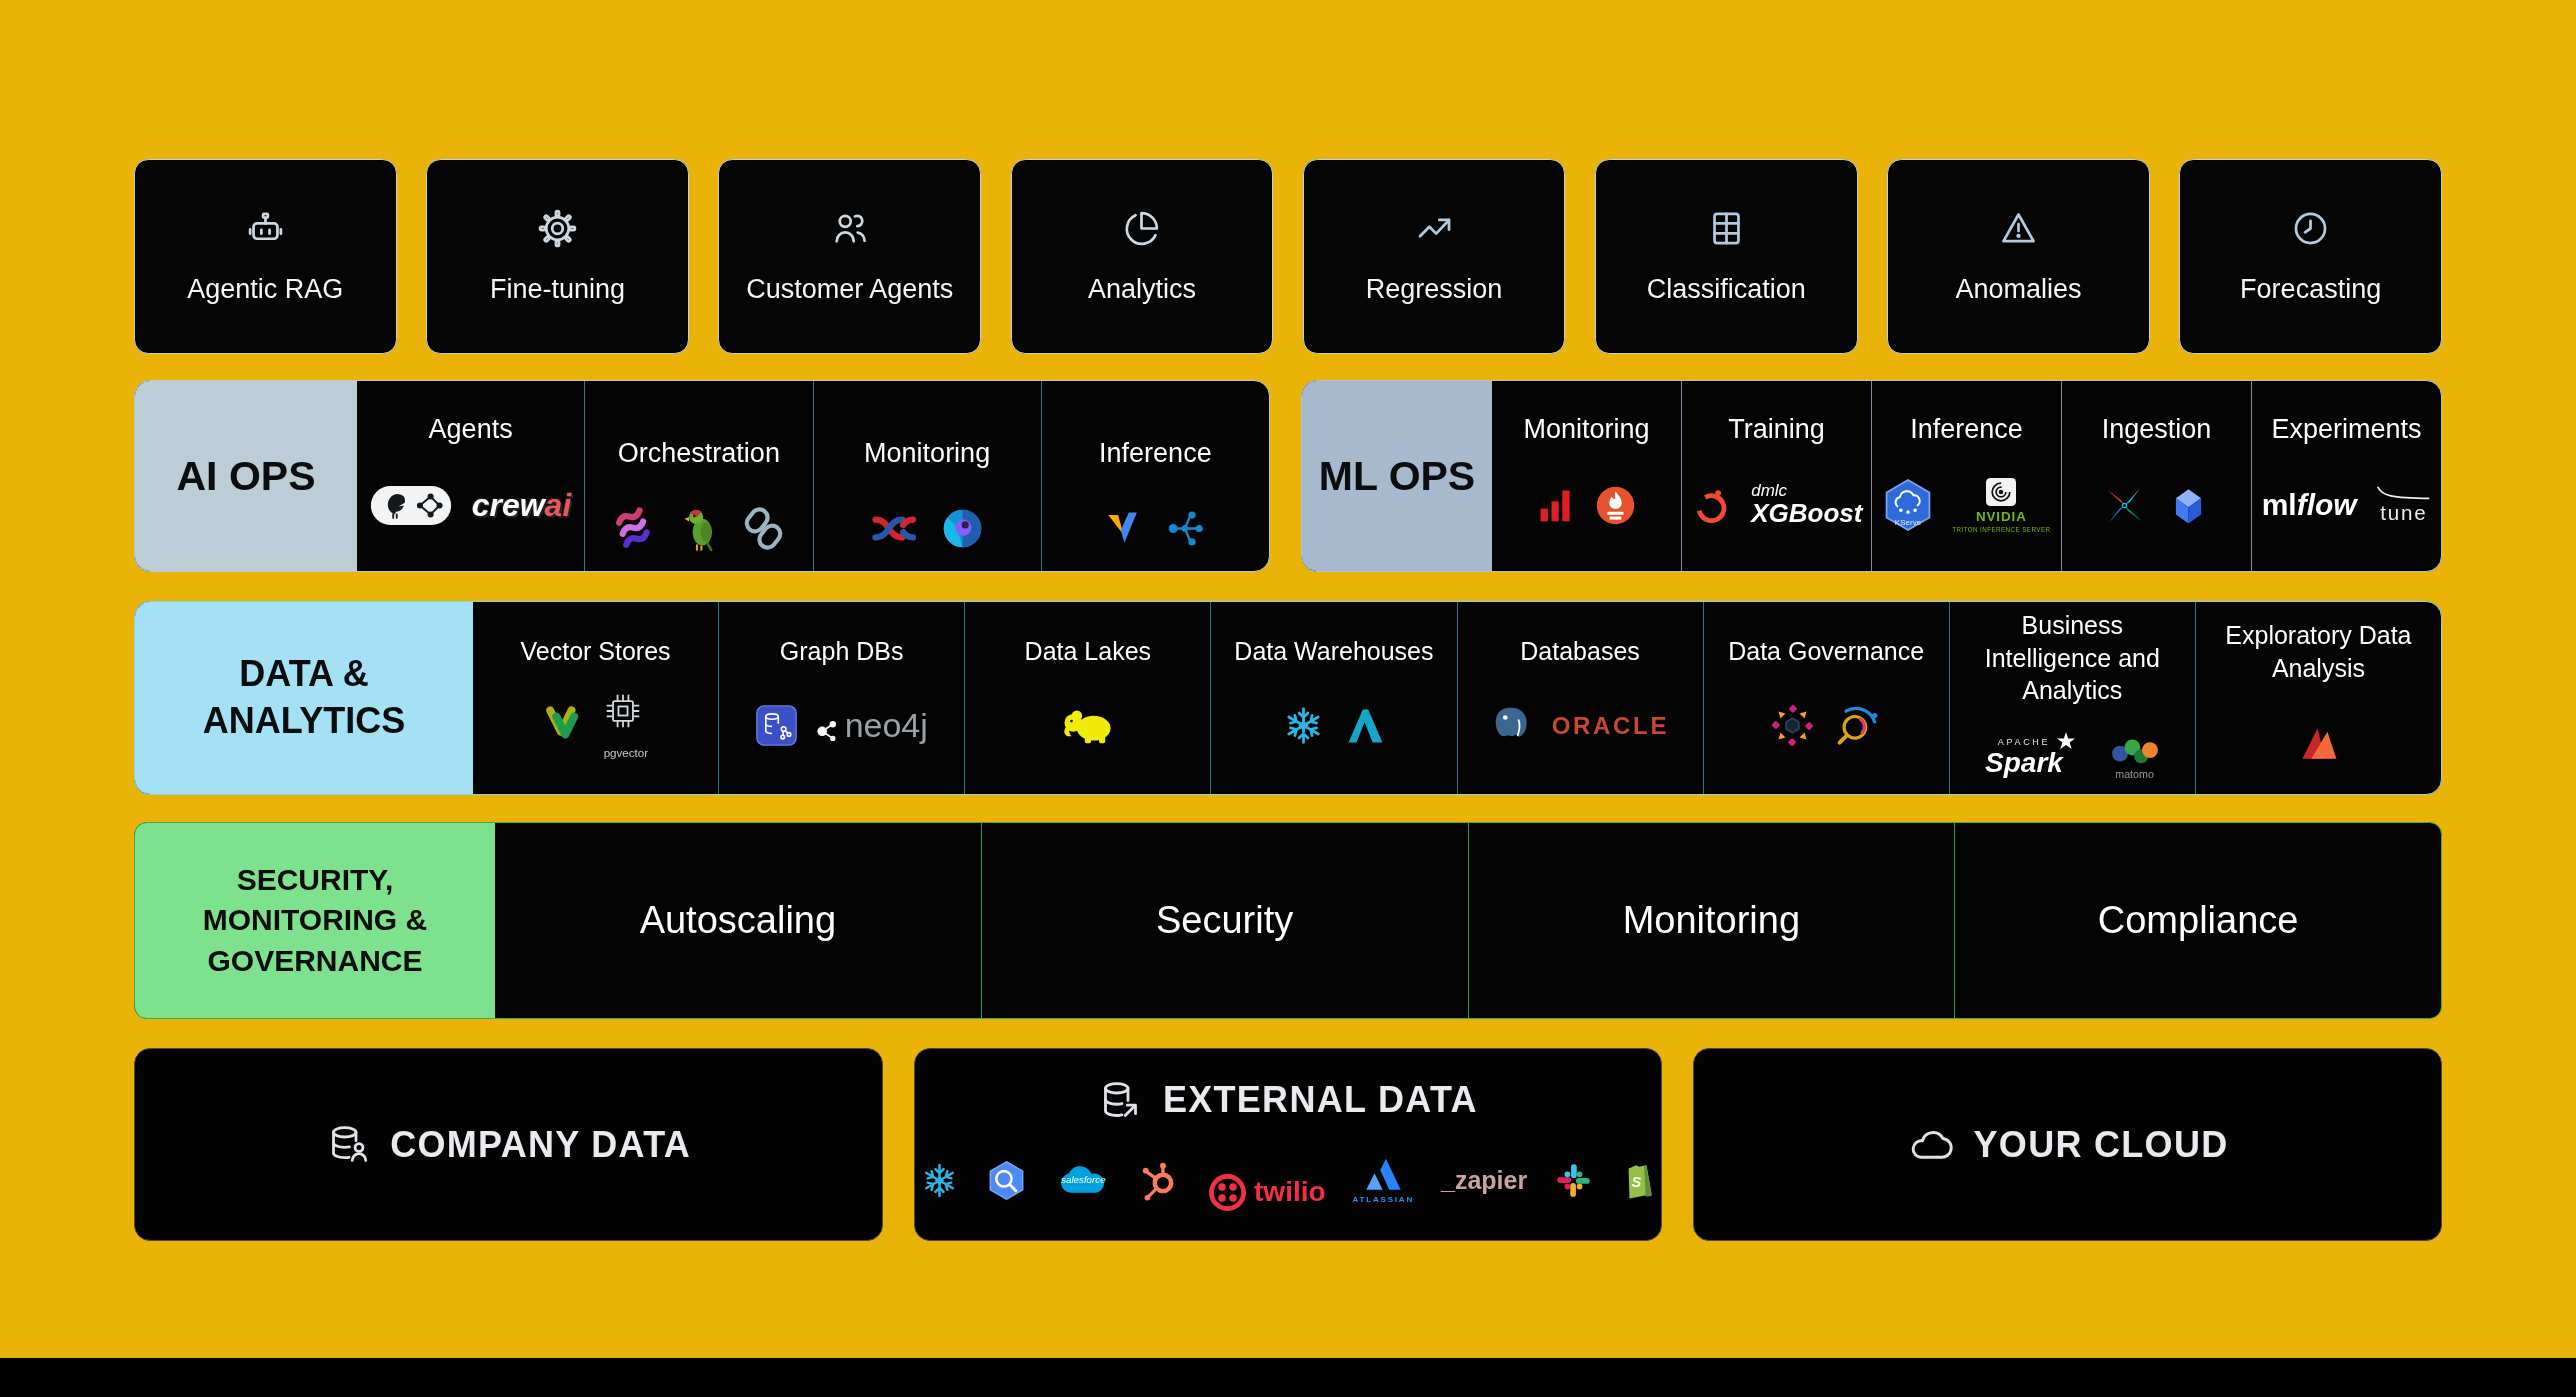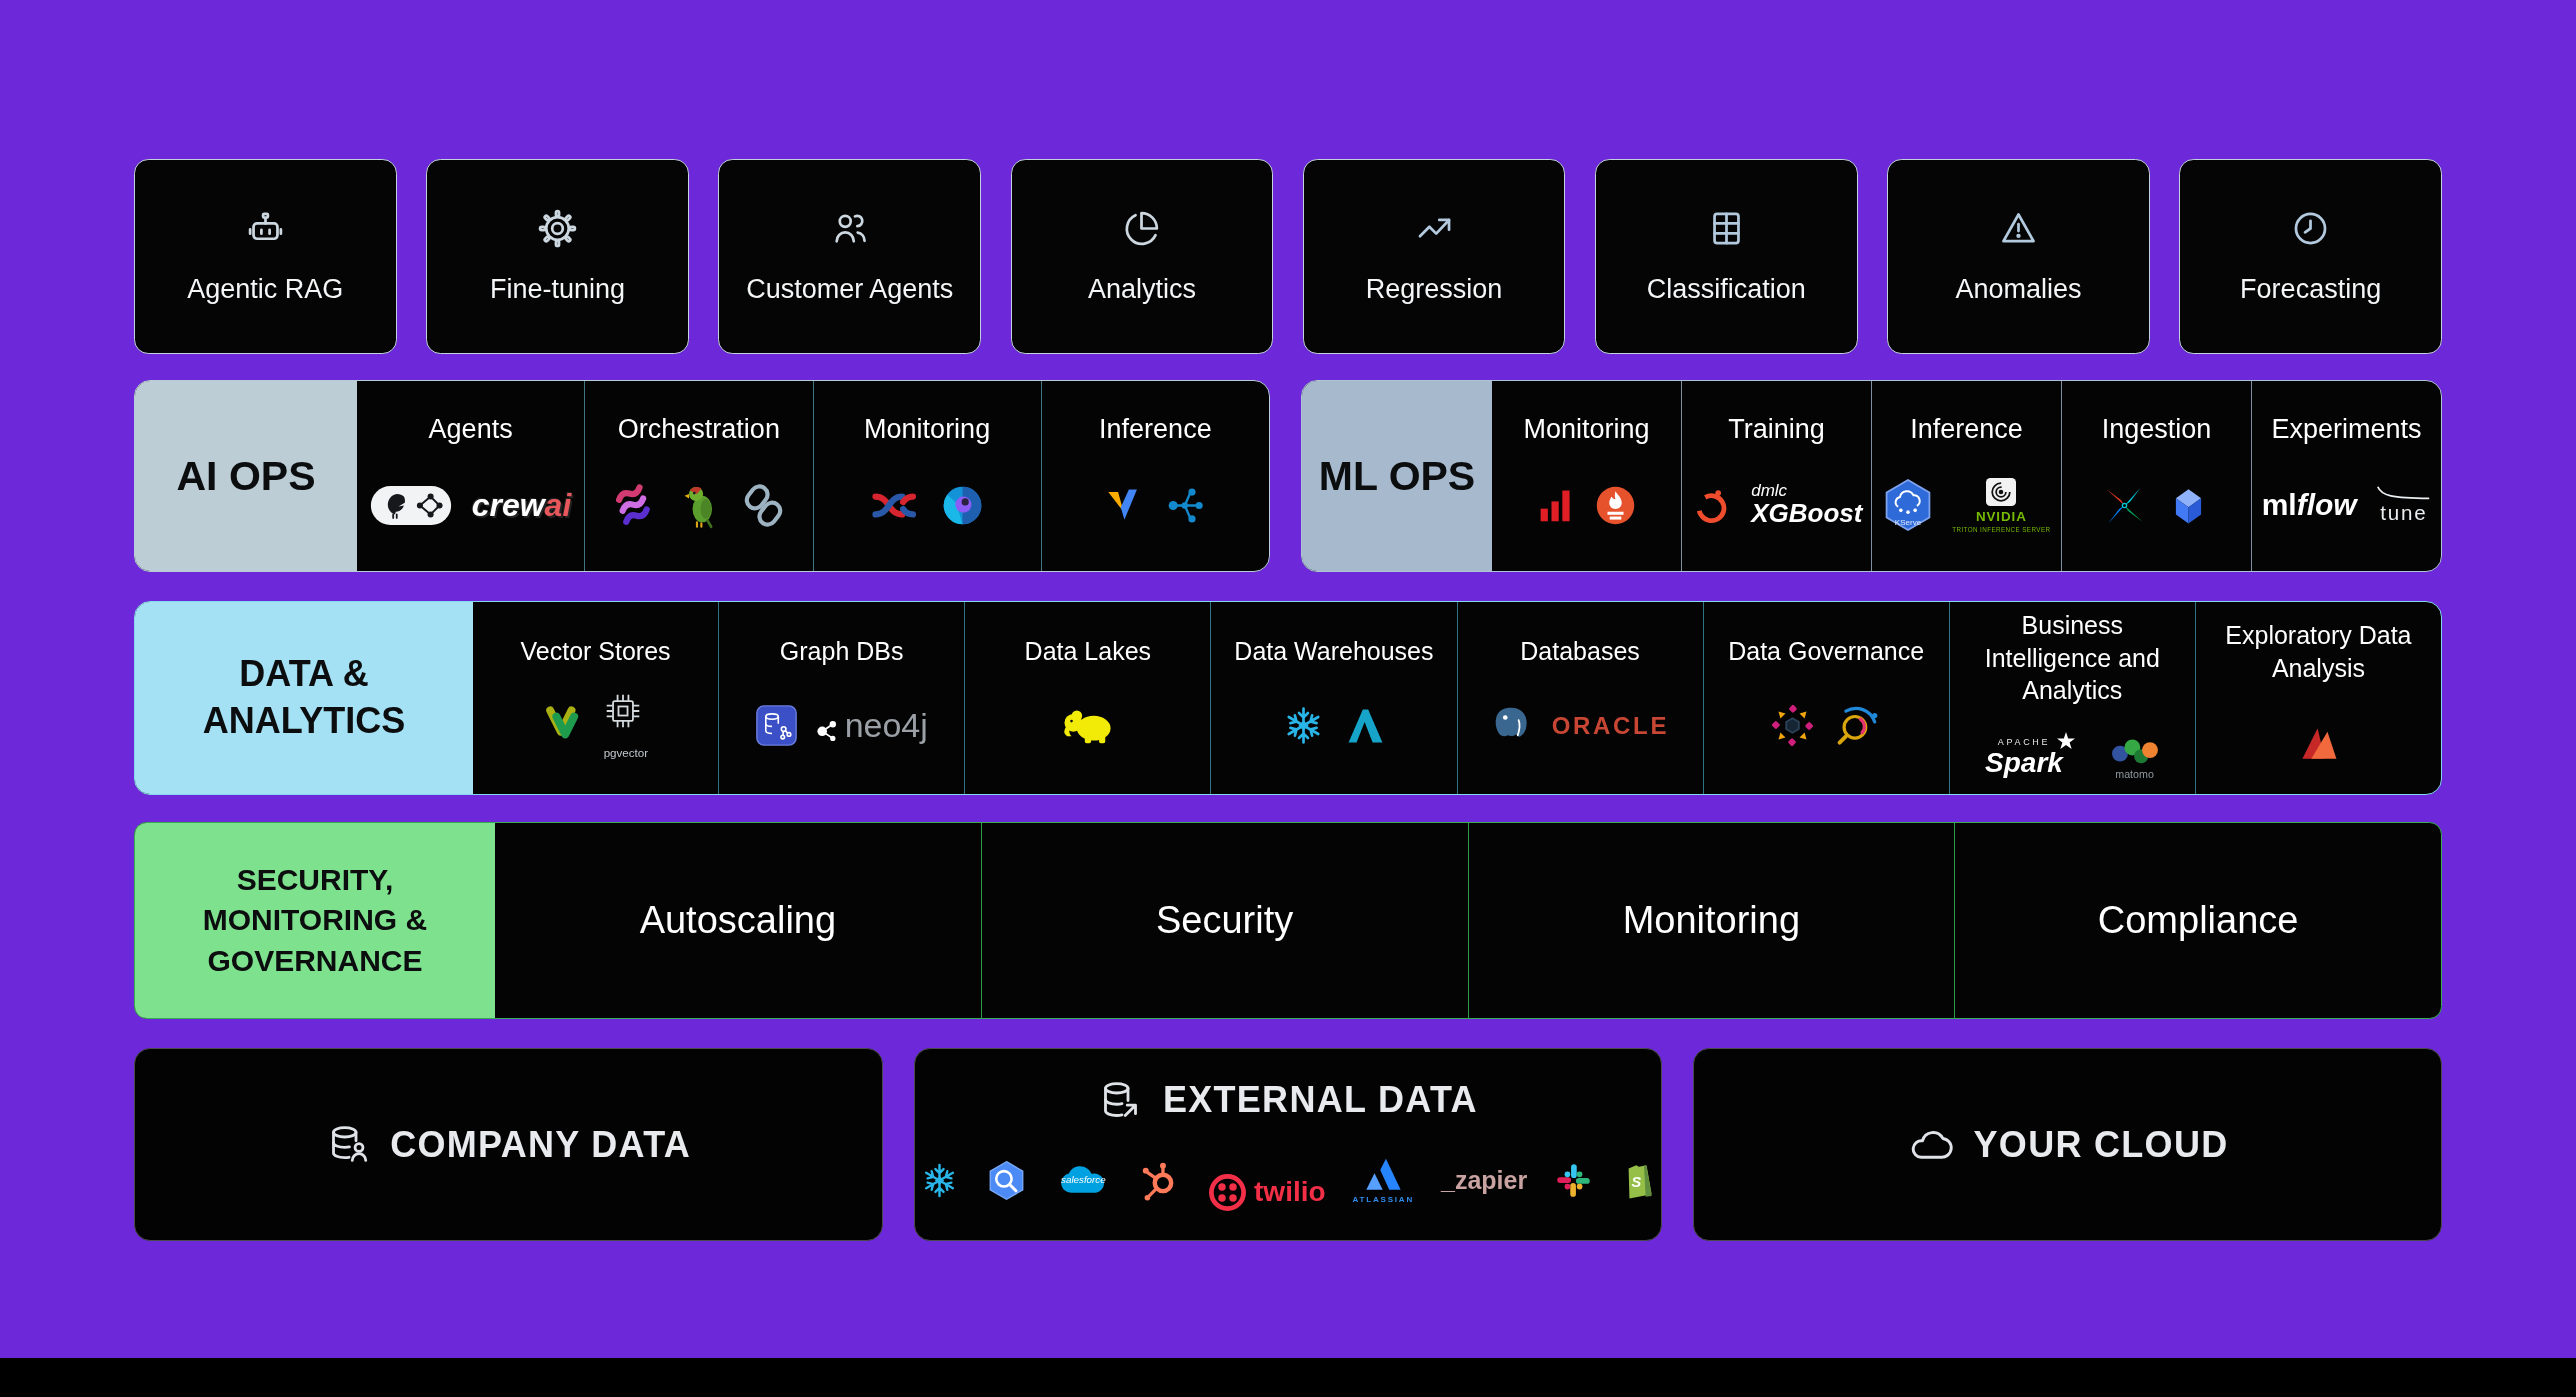--- a/index.html
+++ b/index.html
@@ -1,37 +1,37 @@
 <!DOCTYPE html>
 <html style="font-size:14.3px"><head>
 <meta charset="utf-8">
 <style>
   html,body{margin:0;padding:0;background:#000;}
   body{width:2576px;height:1397px;font-family:"Liberation Sans","DejaVu Sans",sans-serif;overflow:hidden;}
-  .canvas{position:relative;width:2576px;height:1358px;background:#6d28d9;}
+  .canvas{position:relative;width:2576px;height:1358px;background:#eab308;}
   .content{position:absolute;left:134px;top:159px;width:2308px;}
 
   
   .row1{display:grid;grid-template-columns:repeat(8,1fr);gap:29.5px;height:195px;margin-bottom:26px;}
   .card{border:1.8px solid #c3d2de;border-radius:14.3px;display:flex;flex-direction:column;align-items:center;justify-content:center;gap:25px;background:#050505;}
   .card svg{color:#ccd7e0;}
   .card:nth-child(n+5) svg{color:#b2c9de;}
   .card .lbl{font-size:27px;color:#f4f6f8;}
 
   
   .ops-row{display:flex;gap:31px;height:192px;margin-bottom:29px;}
   .block{display:flex;border-radius:16px;overflow:hidden;background:#040404;}
   .block.ai{width:1134px;border:1.8px solid #b7ccd8;}
   .block.ml{flex:1;border:1.8px solid #aec3d6;}
   .label-cell{display:flex;align-items:center;justify-content:center;font-weight:800;color:#0c0d0e;}
   .ai .label-cell{width:222px;background:#bccdd6;font-size:41px;}
   .ml .label-cell{width:190px;background:#a7bacd;font-size:41px;}
   .sections{flex:1;display:flex;}
   .section{flex:1;display:flex;flex-direction:column;align-items:center;justify-content:center;gap:23px;padding:7.2px 5.4px;}
-  .sections.teal > .section + .section{border-left:1.8px solid #3f7482;}
+  .sections.teal > .section + .section{border-left:1.8px solid #3f7482;justify-content:flex-end;}
   .sections.gray > .section + .section{border-left:1.8px solid #7d8fa1;}
   .sections.cyan > .section + .section{border-left:1.8px solid #2e7584;}
   .sections.green > .section + .section{border-left:1.8px solid #2b9e47;}
   .sec-title{font-size:27px;color:#fff;text-align:center;max-width:224px;line-height:1.3;}
   .logos{display:flex;align-items:center;justify-content:center;gap:19.7px;height:70px;}
 
   
   .block.data{height:192px;border:1.8px solid #85d7f0;margin-bottom:27px;}
   .data .label-cell{width:338px;background:#a5e1f4;font-size:36px;line-height:1.3;text-align:center;}
   .data .sec-title{font-size:25px;}

